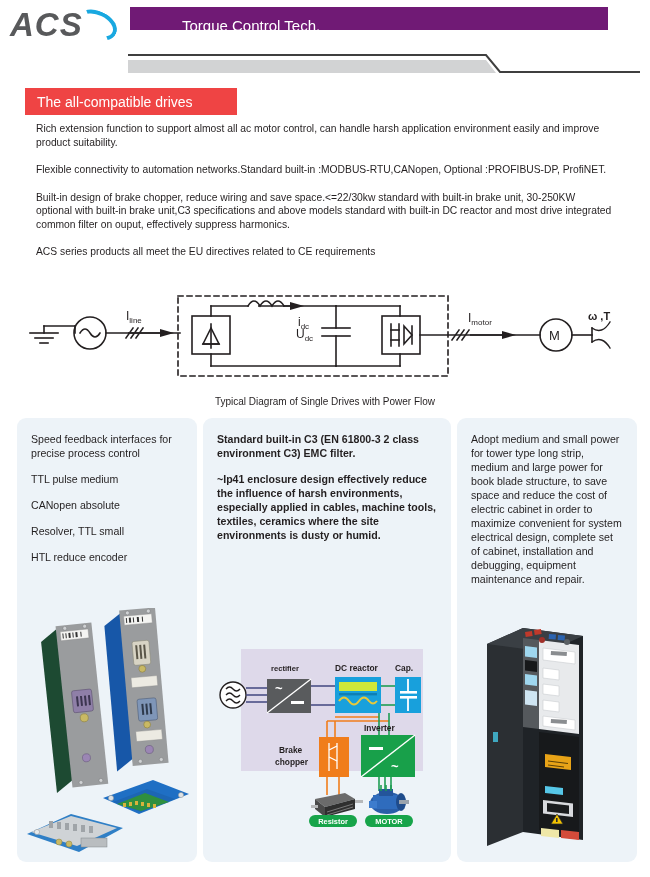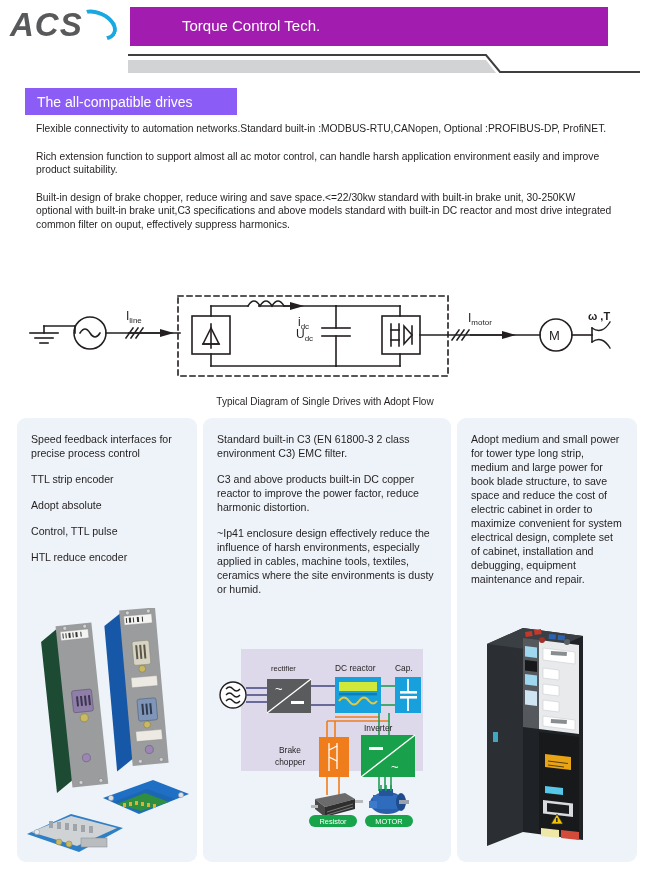--- a/index.html
+++ b/index.html
@@ -27,33 +27,33 @@
   }
   .logo-series{
     position:absolute;left:2px;top:34px;width:108px;height:26px;
     font-weight:bold;font-size:23px;letter-spacing:3px;color:#b9bcbe;
     line-height:26px;
     background-image:radial-gradient(#ffffff 0.6px, transparent 0.8px);
     background-size:3px 3px;
     -webkit-background-clip:text;
   }
   .title-bar{
-    position:absolute;left:130px;top:7px;width:478px;height:39px;
-    background:#a21caf;
+    position:absolute;left:130px;top:7px;width:478px;height:23px;
+    background:#701a75;
   }
   .title-bar span{
     position:absolute;left:52px;top:10px;
     color:#ffffff;font-size:15px;
   }
   .rule-wrap{position:absolute;left:128px;top:50px;width:512px;height:26px;}
 
   
   .section-banner{
     position:absolute;left:25px;top:88px;width:212px;height:27px;
-    background:#8b5cf6;
+    background:#ef4444;
   }
   .section-banner span{
     position:absolute;left:12px;top:6px;color:#fff;font-size:14px;
   }
 
   
   .intro{position:absolute;left:36px;top:122px;width:578px;}
   .intro p{margin:0 0 14px 0;font-size:10.3px;line-height:13.5px;color:#231f20;}
 
   
@@ -63,21 +63,21 @@
     font-size:10px;color:#231f20;
   }
 
   
   .cols{position:absolute;left:17px;top:418px;width:620px;height:464px;}
   .card{
     position:absolute;top:0;height:444px;
     background:#edf3f8;border-radius:9px;overflow:hidden;
   }
   .card-1{left:0px;width:180px;}
-  .card-2{left:186px;width:248px;}
+  .card-2{left:186px;width:248px;font-weight:bold;}
   .card-3{left:440px;width:180px;}
   .card-txt{position:absolute;left:0;width:100%;}
   .card-txt p{margin:0 0 12px 0;font-size:10.6px;line-height:14px;color:#231f20;}
   .c1 .card-txt{left:14px;top:14px;width:152px;}
   .c2 .card-txt{left:14px;top:14px;width:222px;}
   .c3 .card-txt{left:14px;top:14px;width:152px;}
 
   
   .boards{position:absolute;left:8px;top:190px;width:172px;height:250px;}
 
@@ -108,23 +108,24 @@
       <path d="M0,10 L358,10 L368,23 L0,23 Z" fill="#d2d3d4"></path>
     </svg>
   </div>
 </div>
 
 <div class="section-banner">
   <span>The all-compatible drives</span>
 </div>
 
 <div class="intro">
+  <p>Rich extension function to support almost all ac motor control, can handle harsh application environment easily and improve product suitability.</p>
   <p>Flexible connectivity to automation networks.Standard built-in :MODBUS-RTU,CANopen, Optional :PROFIBUS-DP, ProfiNET.</p>
-  <p>Rich extension function to support almost all ac motor control, can handle harsh application environment easily and improve product suitability.</p>
   <p>Built-in design of brake chopper, reduce wiring and save space.&lt;=22/30kw standard with built-in brake unit, 30-250KW optional with built-in brake unit,C3 specifications and above models  standard with built-in DC reactor and most drive integrated common filter on ouput, effectively suppress harmonics.</p>
+  <p>ACS series products all meet the EU directives related to CE requirements</p>
 </div>
 
 <div class="circuit">
   <svg width="650" height="120" viewBox="0 0 650 120">
     <g stroke="#231f20" stroke-width="1.6" fill="none" stroke-linecap="square">
 
       <line x1="30" y1="45" x2="58" y2="45"></line>
       <line x1="35" y1="50" x2="53" y2="50"></line>
       <line x1="40" y1="55" x2="48" y2="55"></line>
       <line x1="44" y1="45" x2="44" y2="38"></line>
@@ -211,30 +212,30 @@
       <tspan>U</tspan><tspan dy="3" font-size="8">dc</tspan>
     </text>
     <text x="468" y="34" font-family="Liberation Sans, sans-serif" font-size="12" fill="#231f20">
       <tspan>I</tspan><tspan dy="3" font-size="8">motor</tspan>
     </text>
     <text x="549" y="52" font-family="Liberation Sans, sans-serif" font-size="13" fill="#231f20">M</text>
     <text x="588" y="32" font-family="Liberation Sans, sans-serif" font-size="11" font-weight="bold" fill="#231f20">ω ,T</text>
   </svg>
 </div>
 
-<div class="caption">Typical Diagram of Single Drives with Adopt Flow</div>
+<div class="caption">Typical Diagram of Single Drives with Power Flow</div>
 
 <div class="cols">
 
   <div class="card card-1 c1">
     <div class="card-txt">
       <p> Speed feedback interfaces for precise process control</p>
-      <p class="tight">TTL strip encoder</p>
-      <p class="tight">Adopt absolute</p>
-      <p class="tight">Control, TTL pulse</p>
+      <p class="tight">TTL pulse medium</p>
+      <p class="tight">CANopen absolute</p>
+      <p class="tight">Resolver, TTL small</p>
       <p class="tight">HTL reduce encoder</p>
     </div>
 
     <div class="boards">
       <svg width="172" height="250" viewBox="0 0 172 250">
 
         <g transform="translate(14,14) rotate(-6)">
           <polygon points="0,20 18,8 18,160 0,172" fill="#1d4a32"></polygon>
           <polygon points="16,6 52,6 52,168 16,168" fill="#9a9c9e"></polygon>
           <polygon points="16,6 52,6 52,168 16,168" fill="url(#pg1)" opacity="0.35"></polygon>
@@ -328,21 +329,20 @@
           <circle cx="32" cy="30" r="3" fill="#c9b964" stroke="#8d8040" stroke-width="0.5"></circle>
           <circle cx="42" cy="32" r="3" fill="#c9b964" stroke="#8d8040" stroke-width="0.5"></circle>
         </g>
       </svg>
     </div>
   </div>
 
   <div class="card card-2 c2">
     <div class="card-txt">
       <p>Standard built-in C3 (EN 61800-3 2 class environment C3) EMC filter.</p>
-      <p>C3 and above products built-in DC copper reactor to improve the power factor, reduce harmonic distortion.</p>
       <p>~Ip41 enclosure design effectively reduce the influence of harsh environments, especially applied in cables, machine tools, textiles, ceramics where the site environments is dusty or humid.</p>
     </div>
 
     <div class="blockdia">
       <svg width="216" height="190" viewBox="0 0 216 190">
 
         <rect x="22" y="6" width="182" height="122" fill="#ded9ea"></rect>
 
         <circle cx="14" cy="52" r="13" fill="#ffffff" stroke="#231f20" stroke-width="1.4"></circle>
         <g stroke="#231f20" stroke-width="1.3" fill="none">

